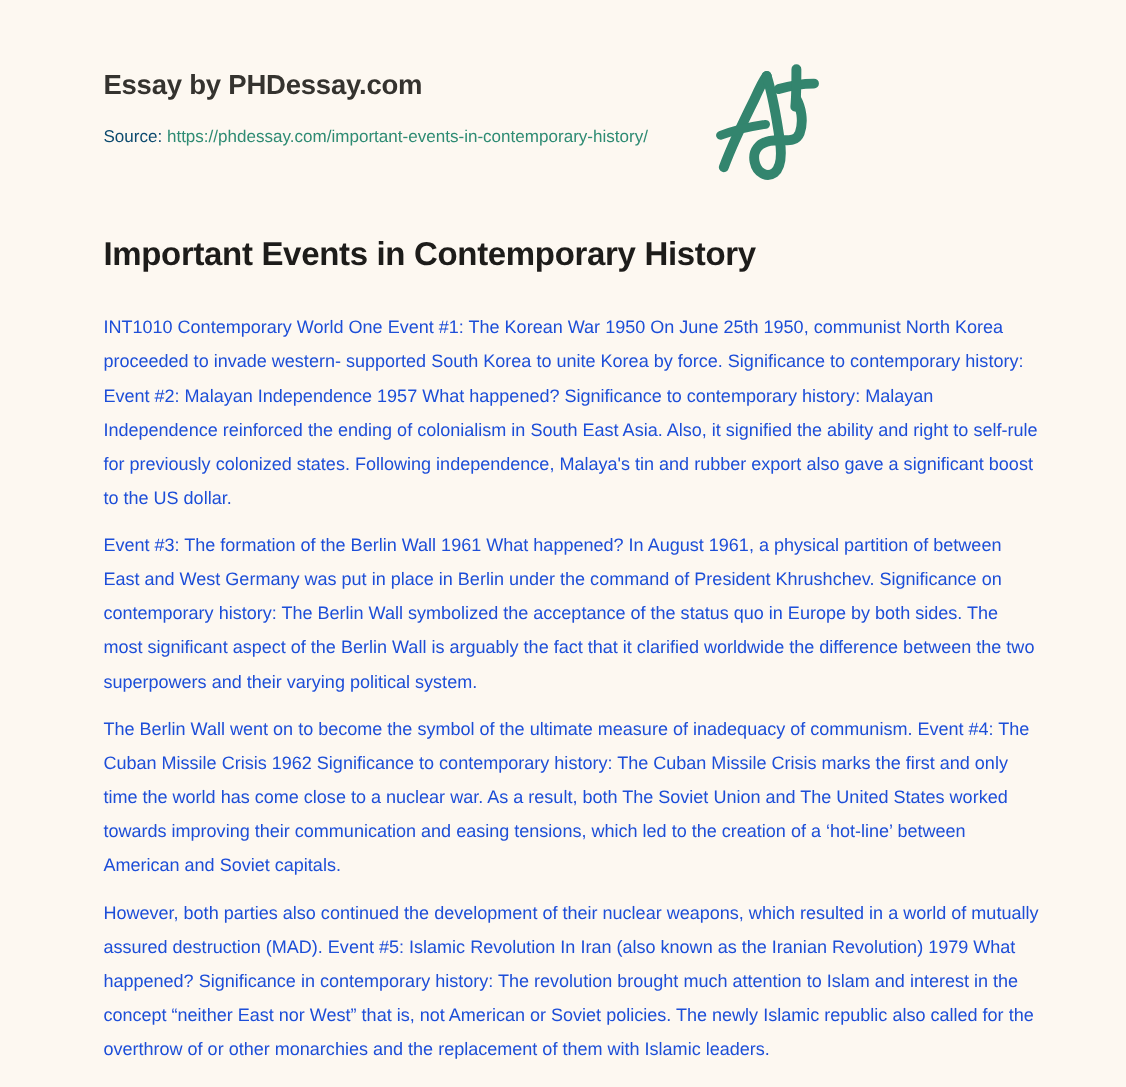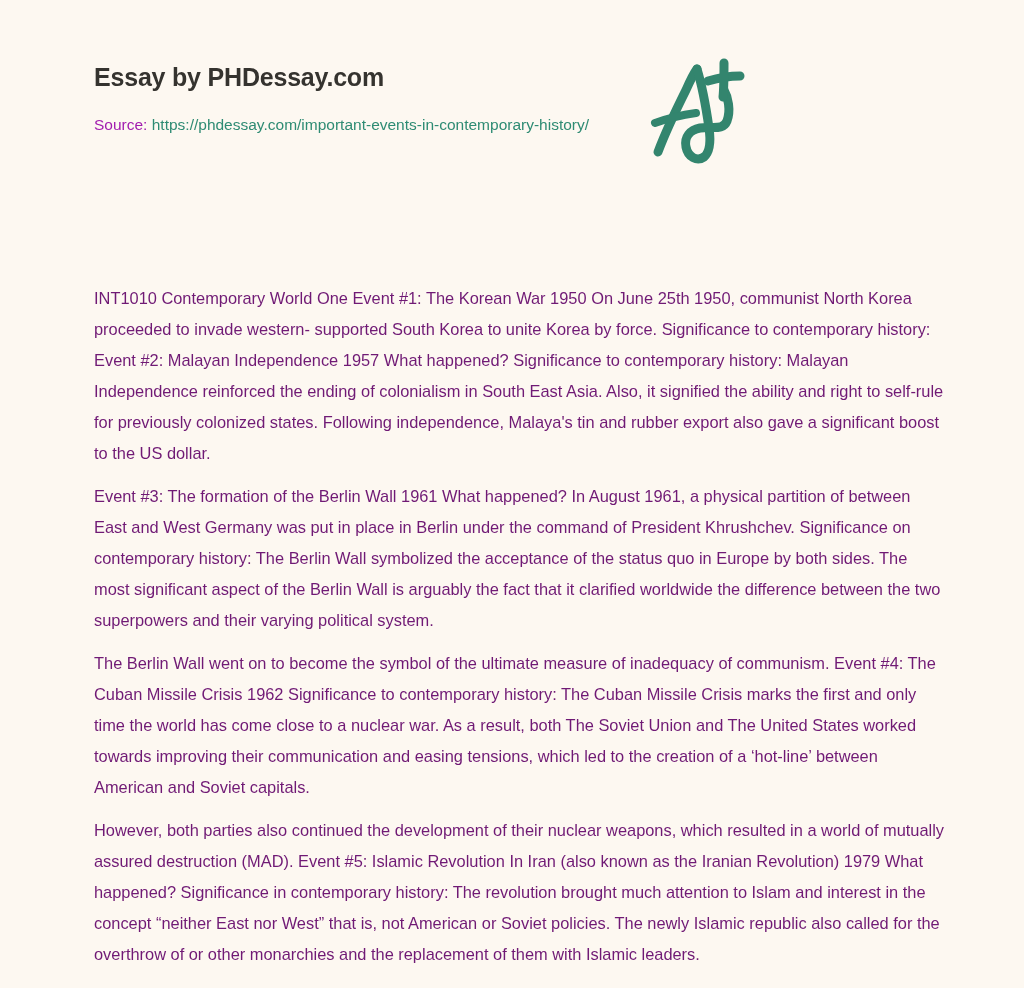--- a/index.html
+++ b/index.html
@@ -42,21 +42,21 @@
   }
 
   .source-line {
     margin: 0;
     padding-top: 23px;
     font-size: 15.5px;
     line-height: 1.3;
     white-space: nowrap;
   }
   .source-label {
-    color: #a21caf;
+    color: #0c4a6e;
     text-align: center;
   }
   .source-url {
     color: #2e8b73;
     text-decoration: none;
     text-align: right;
   }
 
   
   .brand-mark {
@@ -91,21 +91,21 @@
     position: absolute;
     left: 94px;
     top: 283px;
     width: 852px;
   }
 
   .article p {
     margin: 0 0 12px 0;
     font-size: 16.4px;
     line-height: 31px;
-    color: #701a75;
+    color: #1d4ed8;
     text-align: left;
     hyphens: none;
   }
   .article p:last-child {
     margin-bottom: 0;
   }
 </style>
 </head>
 <body>
 
@@ -131,20 +131,21 @@
 
         <path d="M17 71 C28 67 44 63 58 61" stroke-width="8"></path>
 
         <path d="M70 29 C80 26 93 24 102 24" stroke-width="9"></path>
 
         <path d="M86 11 C86 22 86 36 85 45" stroke-width="9"></path>
       </g>
     </svg>
   </div>
 
+  <h1 class="doc-title">Important Events in Contemporary History</h1>
 
   <div class="article">
     <p>INT1010 Contemporary World One Event #1: The Korean War 1950 On June 25th 1950, communist North Korea proceeded to invade western- supported South Korea to unite Korea by force. Significance to contemporary history: Event #2: Malayan Independence 1957 What happened? Significance to contemporary history: Malayan Independence reinforced the ending of colonialism in South East Asia. Also, it signified the ability and right to self-rule for previously colonized states. Following independence, Malaya's tin and rubber export also gave a significant boost to the US dollar.</p>
     <p>Event #3: The formation of the Berlin Wall 1961 What happened? In August 1961, a physical partition of between East and West Germany was put in place in Berlin under the command of President Khrushchev. Significance on contemporary history: The Berlin Wall symbolized the acceptance of the status quo in Europe by both sides. The most significant aspect of the Berlin Wall is arguably the fact that it clarified worldwide the difference between the two superpowers and their varying political system.</p>
     <p>The Berlin Wall went on to become the symbol of the ultimate measure of inadequacy of communism. Event #4: The Cuban Missile Crisis 1962 Significance to contemporary history: The Cuban Missile Crisis marks the first and only time the world has come close to a nuclear war. As a result, both The Soviet Union and The United States worked towards improving their communication and easing tensions, which led to the creation of a ‘hot-line’ between American and Soviet capitals.</p>
     <p>However, both parties also continued the development of their nuclear weapons, which resulted in a world of mutually assured destruction (MAD). Event #5: Islamic Revolution In Iran (also known as the Iranian Revolution) 1979 What happened? Significance in contemporary history: The revolution brought much attention to Islam and interest in the concept “neither East nor West” that is, not American or Soviet policies. The newly Islamic republic also called for the overthrow of or other monarchies and the replacement of them with Islamic leaders.</p>
     <p>Internally, the revolution gave rise to the improvement of healthcare and education while also, eliminating secularism and the American influence in the government. Bibliography Timon Singh, 'The Construction of The Berlin Wall', 2009, http://www. euinfrastructure. com/news/construction-of-the-berlin-wall/, accessed 23 March 2010 Anthony Best, International History of the Twentieth Century and Beyond, Oxon 2004, p240-242, 250-253, 463-466.</p>
   </div>
 
 </div>

